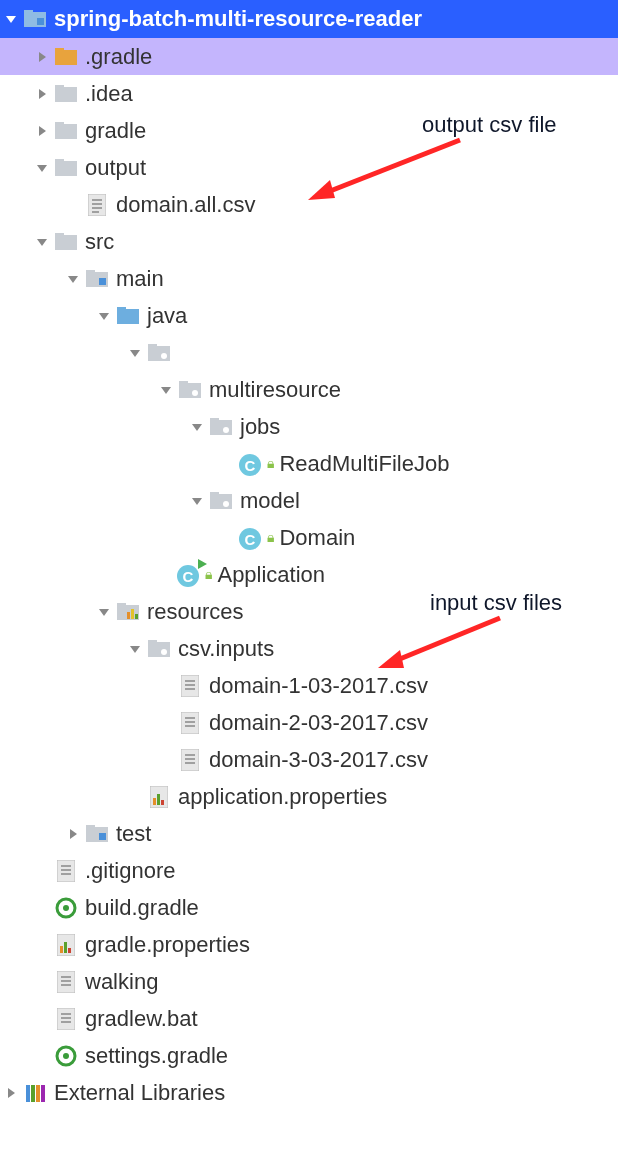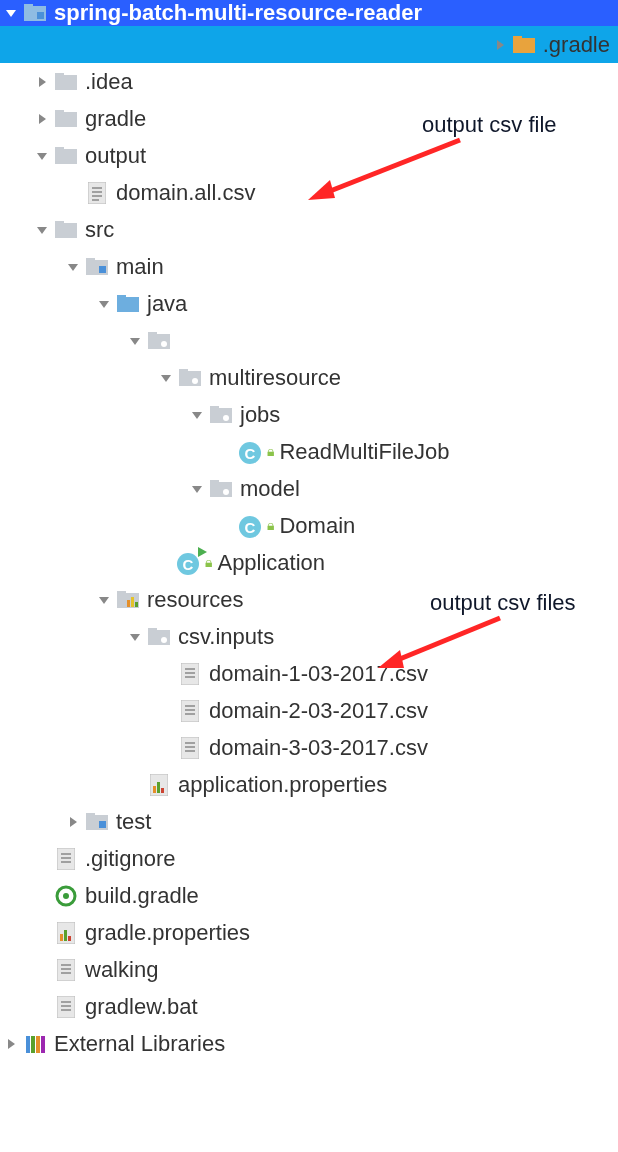--- a/index.html
+++ b/index.html
@@ -16,23 +16,23 @@
       display: flex;
       align-items: center;
       height: 37px;
       white-space: nowrap;
       padding-right: 8px;
     }
     .row.root {
       background: #2a5fff;
       color: #fff;
       font-weight: bold;
-      height: 26px;
+      height: 38px;
     }
-    .row.highlight { background: #0ea5e9; justify-content: flex-end; }
+    .row.highlight { background: #c4b5fd; }
     .indent { display: inline-block; width: 31px; flex-shrink: 0; }
     .arrow { width: 22px; display: inline-flex; justify-content: center; align-items: center; flex-shrink: 0; }
     .arrow svg { display: block; }
     .icon { width: 26px; display: inline-flex; justify-content: center; align-items: center; flex-shrink: 0; margin-right: 6px; }
     .class-badge {
       width: 22px; height: 22px; border-radius: 50%;
       background: #6fc8e0; color: #fff; font-weight: bold;
       display: inline-flex; align-items: center; justify-content: center;
       font-size: 15px; margin-right: 2px;
     }
@@ -523,20 +523,31 @@
         <svg width="18" height="22">
           <rect x="0" y="0" width="18" height="22" fill="#e7e7e7" stroke="#bbb"></rect>
           <line x1="4" y1="6" x2="14" y2="6" stroke="#888" stroke-width="1.5"></line>
           <line x1="4" y1="10" x2="14" y2="10" stroke="#888" stroke-width="1.5"></line>
           <line x1="4" y1="14" x2="14" y2="14" stroke="#888" stroke-width="1.5"></line>
         </svg>
       </span>
   <span class="label">gradlew.bat</span>
 </div>
 
+<div class="row">
+  <span class="indent"></span>
+  <span class="arrow"></span>
+  <span class="icon">
+        <svg width="22" height="22">
+          <circle cx="11" cy="11" r="9" fill="none" stroke="#3a9c3a" stroke-width="3"></circle>
+          <circle cx="11" cy="11" r="3" fill="#3a9c3a"></circle>
+        </svg>
+      </span>
+  <span class="label">settings.gradle</span>
+</div>
 
 <div class="row">
   <span class="arrow">
         <svg width="12" height="12">
           <polygon points="3,1 10,6 3,11" fill="#888"></polygon>
         </svg>
       </span>
   <span class="icon">
         <svg width="22" height="22">
           <rect x="2" y="3" width="4" height="17" fill="#4a90d9"></rect>
@@ -549,17 +560,17 @@
 </div>
 
 </div>
 
 <div class="annotation" style="top:112px; left:422px;">output csv file</div>
 <svg class="arrow-svg" style="top:130px; left:300px;" width="170" height="80">
   <line x1="160" y1="10" x2="20" y2="65" stroke="#ff2626" stroke-width="5"></line>
   <polygon points="8,70 30,50 35,68" fill="#ff2626"></polygon>
 </svg>
 
-<div class="annotation" style="top:590px; left:430px;">output csv files</div>
+<div class="annotation" style="top:590px; left:430px;">input csv files</div>
 <svg class="arrow-svg" style="top:608px; left:370px;" width="150" height="70">
   <line x1="130" y1="10" x2="20" y2="55" stroke="#ff2626" stroke-width="5"></line>
   <polygon points="8,60 30,42 34,60" fill="#ff2626"></polygon>
 </svg>
 
 </body></html>

